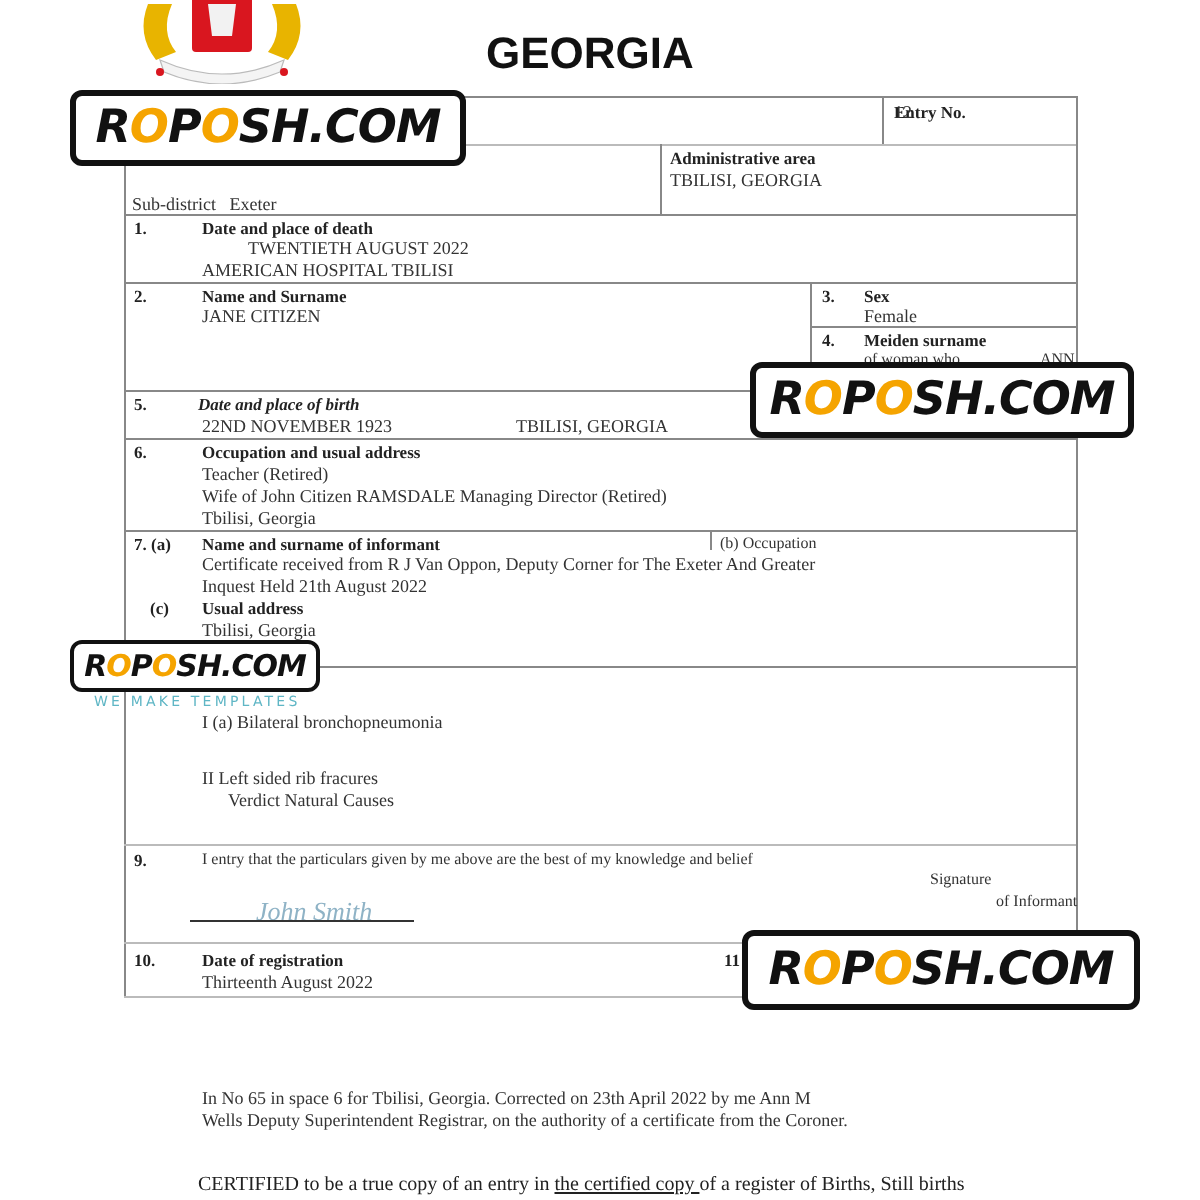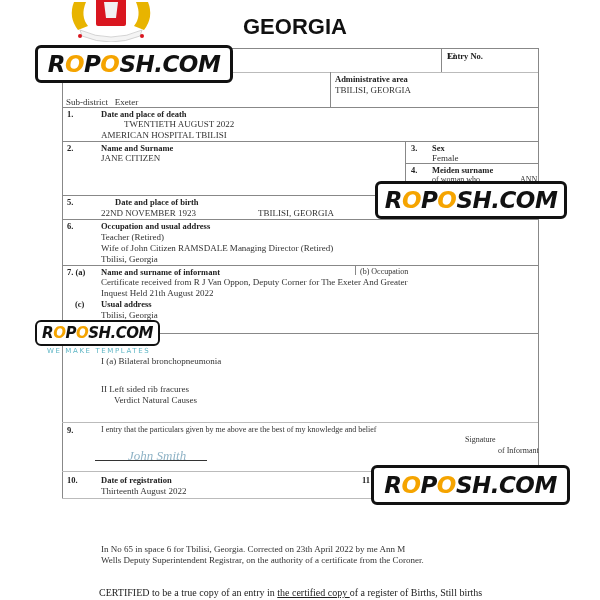--- a/index.html
+++ b/index.html
@@ -79,21 +79,21 @@
 <div class="abs num" style="left:411px; top:143px;">3.</div>
 <div class="abs lbl" style="left:432px; top:143px;">Sex</div>
 <div class="abs val" style="left:432px; top:153px;">Female</div>
 
 <div class="abs num" style="left:411px; top:165px;">4.</div>
 <div class="abs lbl" style="left:432px; top:165px;">Meiden surname</div>
 <div class="abs small" style="left:432px; top:175px;">of woman who</div>
 <div class="abs small" style="left:510px; top:175px;margin-left:10px;">ANN</div>
 
 <div class="abs num" style="left:67px; top:197px;">5.</div>
-<div class="abs lbl" style="left:115px; top:197px;">Date and place of birth</div>
+<div class="abs lbl" style="left:99px; top:197px;font-style:italic;">Date and place of birth</div>
 <div class="abs val" style="left:101px; top:208px;">22ND NOVEMBER 1923</div>
 <div class="abs val" style="left:258px; top:208px;">TBILISI, GEORGIA</div>
 
 <div class="abs num" style="left:67px; top:221px;">6.</div>
 <div class="abs lbl" style="left:101px; top:221px;">Occupation and usual address</div>
 <div class="abs val" style="left:101px; top:232px;">Teacher (Retired)</div>
 <div class="abs val" style="left:101px; top:243px;">Wife of John Citizen RAMSDALE Managing Director (Retired)</div>
 <div class="abs val" style="left:101px; top:254px;">Tbilisi, Georgia</div>
 
 <div class="abs num" style="left:67px; top:267px;">7. (a)</div>

